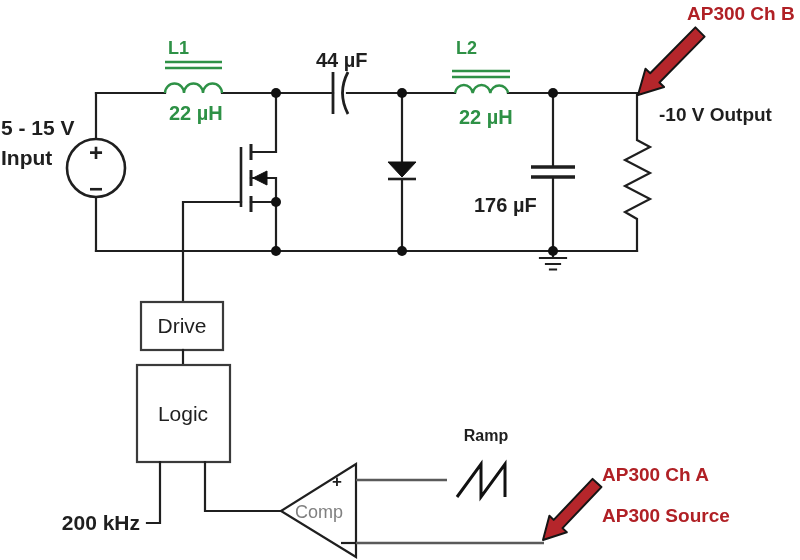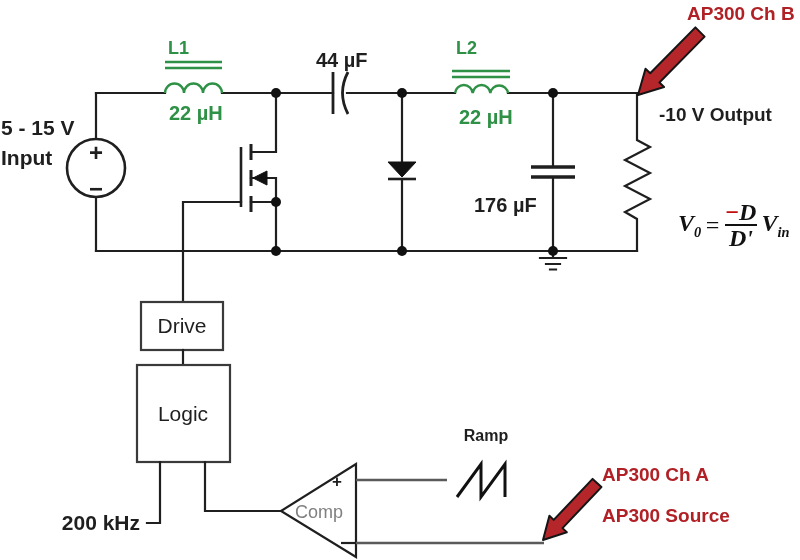--- a/index.html
+++ b/index.html
@@ -128,22 +128,13 @@
     <polyline points="457,497 481,464 481,497 505,464 505,497" fill="none" stroke="#111111" stroke-width="3"></polyline>
 
     <polygon class="arrow" points="638,95 645.5,68.8 650.2,73.3 695.4,27.4 704.6,36.6 659.4,82.5 664.1,87"></polygon>
     <polygon class="arrow" points="543,540 549.4,515.7 553.7,519.9 592.6,478.9 601.4,487.1 562.5,528.1 566.8,532.3"></polygon>
 
     <text class="t-red" x="687" y="20">AP300 Ch B</text>
     <text class="t-red" x="602" y="481">AP300 Ch A</text>
     <text class="t-red" x="602" y="522">AP300 Source</text>
   </svg>
 
-  <div class="formula">
-    <span class="f-var"><span>V</span><sub>0</sub></span>
-    <span>=</span>
-    <span class="f-frac">
-      <span class="f-num"><span class="f-minus">−</span><span>D</span></span>
-      <span class="f-den">D'</span>
-    </span>
-    <span class="f-var"><span>V</span><sub>in</sub></span>
-  </div>
 </div>
 
 </body></html>

